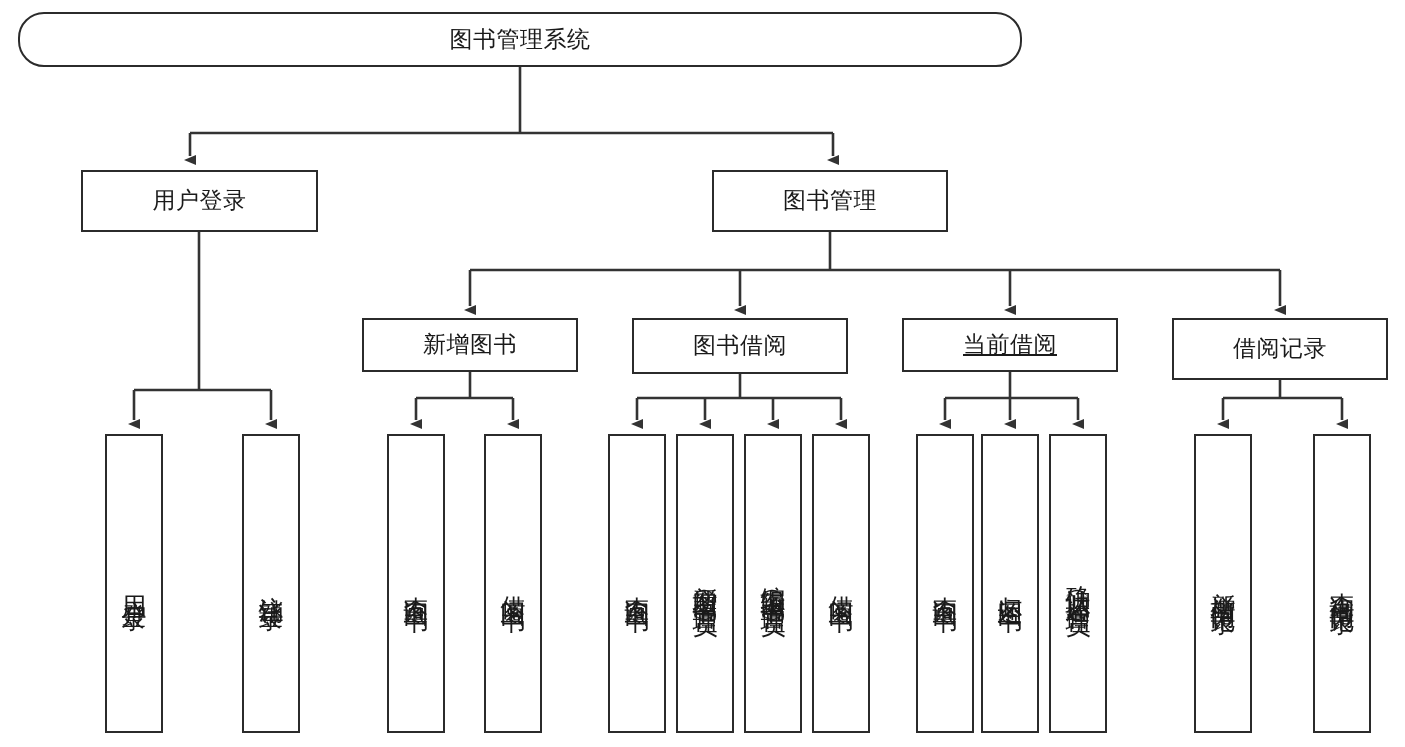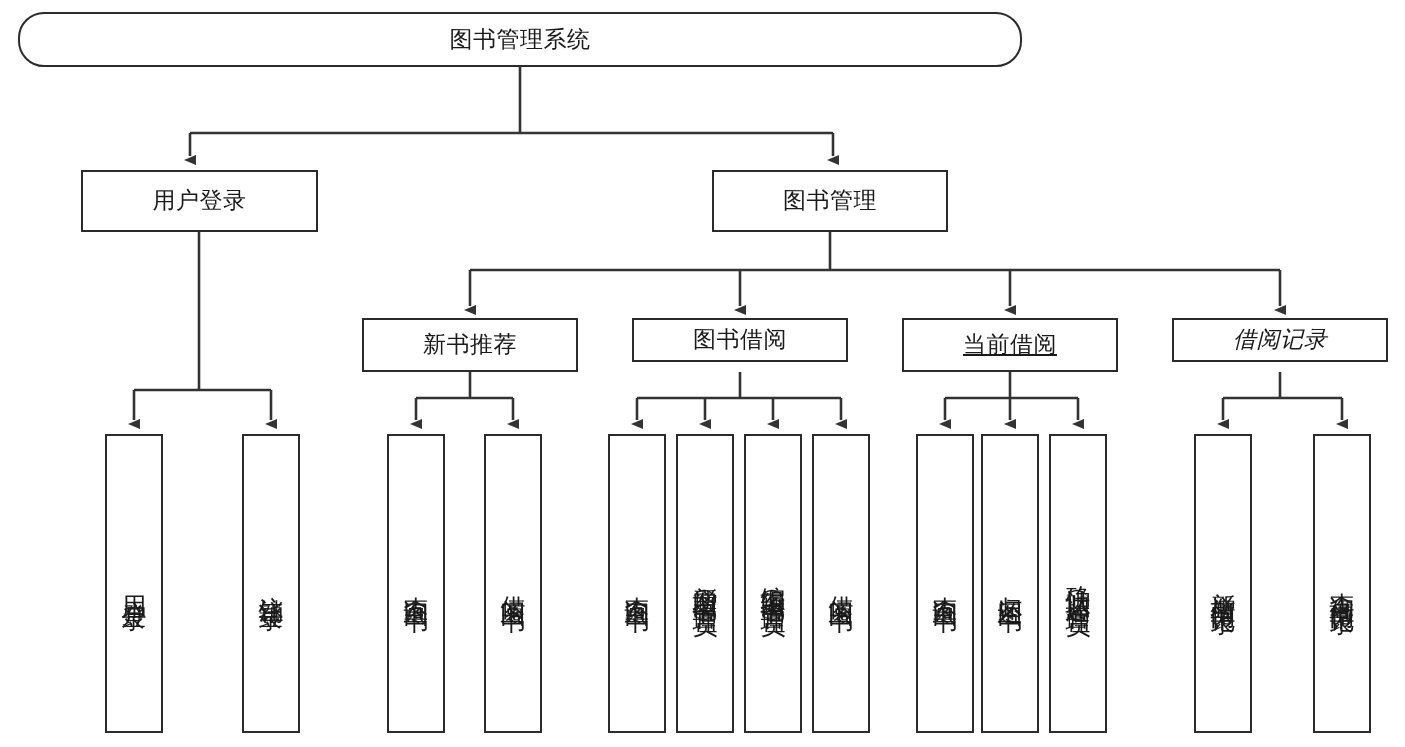--- a/index.html
+++ b/index.html
@@ -136,29 +136,29 @@
   </div>
 
   <div class="node horiz" style="left:81px; top:170px; width:237px; height:62px;">
     <span class="label">用户登录</span>
   </div>
   <div class="node horiz" style="left:712px; top:170px; width:236px; height:62px;">
     <span class="label">图书管理</span>
   </div>
 
   <div class="node horiz" style="left:362px; top:318px; width:216px; height:54px;">
-    <span class="label">新书推荐</span>
-  </div>
-  <div class="node horiz" style="left:632px; top:318px; width:216px; height:44px;">
+    <span class="label">新增图书</span>
+  </div>
+  <div class="node horiz" style="left:632px; top:318px; width:216px; height:56px;">
     <span class="label">图书借阅</span>
   </div>
   <div class="node horiz" style="left:902px; top:318px; width:216px; height:54px;text-decoration:underline;">
     <span class="label">当前借阅</span>
   </div>
-  <div class="node horiz" style="left:1172px; top:318px; width:216px; height:44px;font-style:italic;">
+  <div class="node horiz" style="left:1172px; top:318px; width:216px; height:62px;">
     <span class="label">借阅记录</span>
   </div>
 
   <div class="node vert" style="left:105px; top:434px; width:58px; height:299px;">
     <span class="label">用户登录</span>
   </div>
   <div class="node vert" style="left:242px; top:434px; width:58px; height:299px;">
     <span class="label">注销登录</span>
   </div>
 

